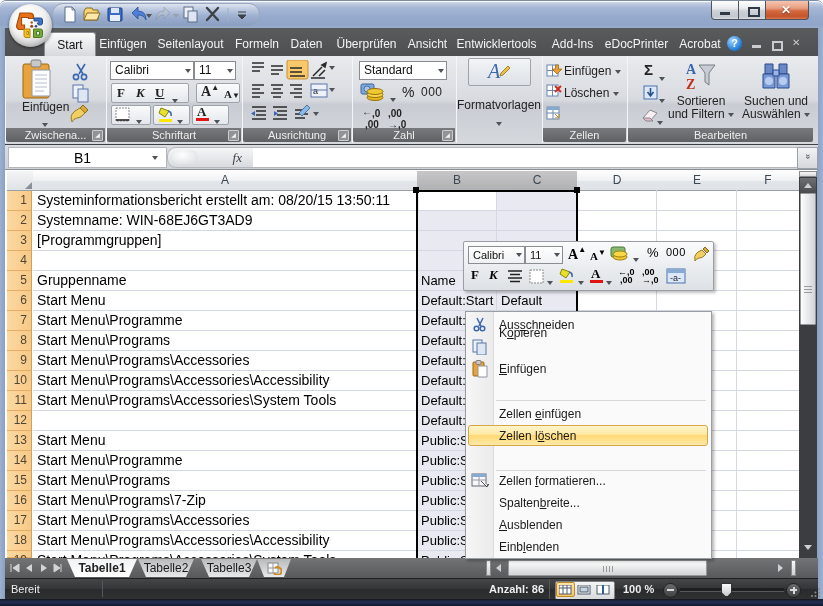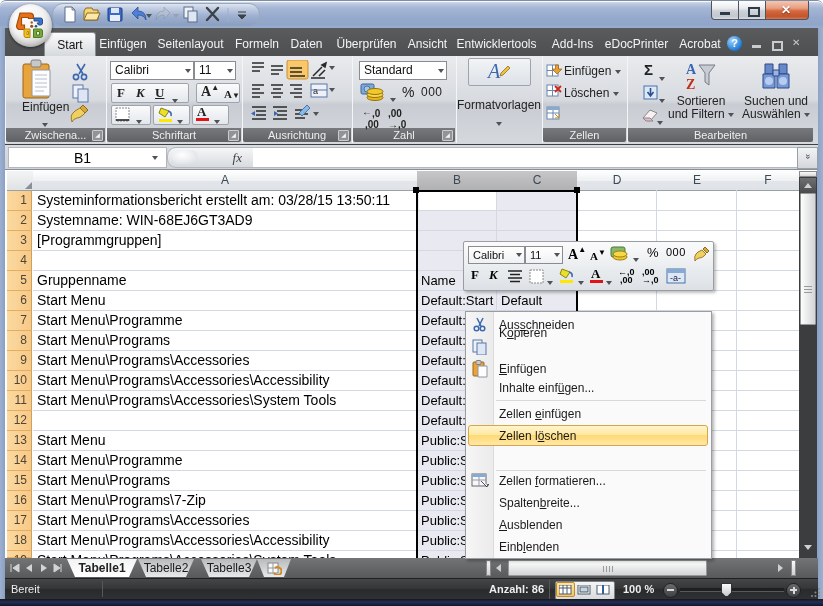--- a/index.html
+++ b/index.html
@@ -385,21 +385,21 @@
     <div class="ch" style="left:26px;width:384px;">A</div>
     <div class="ch chsel" style="left:410px;width:80px;">B</div>
     <div class="ch chsel" style="left:490px;width:80px;">C</div>
     <div class="ch" style="left:570px;width:80px;">D</div>
     <div class="ch" style="left:650px;width:80px;">E</div>
     <div class="ch" style="left:730px;width:62px;border-right:none;">F</div>
 
     <div id="selBC" class="abs"></div>
     <div id="cellB1" class="abs"></div>
     <div class="rh" style="top:20px;height:20px;">1</div>
-    <div class="cellrow" style="top:20px;left:30px;">Systeminformationsbericht erstellt am: 03/28/15 13:50:11</div>
+    <div class="cellrow" style="top:20px;left:30px;">Systeminformationsbericht erstellt am: 08/20/15 13:50:11</div>
     <div class="rh" style="top:40px;height:20px;">2</div>
     <div class="cellrow" style="top:40px;left:30px;">Systemname: WIN-68EJ6GT3AD9</div>
     <div class="rh" style="top:60px;height:20px;">3</div>
     <div class="cellrow" style="top:60px;left:30px;">[Programmgruppen]</div>
     <div class="rh" style="top:80px;height:20px;">4</div>
     <div class="rh" style="top:100px;height:20px;">5</div>
     <div class="cellrow" style="top:100px;left:30px;">Gruppenname</div>
     <div class="cellrow" style="top:100px;left:414px;font-size:13px;">Name</div>
     <div class="rh" style="top:120px;height:20px;">6</div>
     <div class="cellrow" style="top:120px;left:30px;">Start Menu</div>
@@ -643,23 +643,20 @@
       </svg>
     <div class="mi" style="top:2px;">
         <span>Aus<u>s</u>chneiden</span>
       </div>
     <div class="mi" style="top:10px;">
         <span>K<u>o</u>pieren</span>
       </div>
     <div class="mi" style="top:46px;">
         <span><u>E</u>infügen</span>
       </div>
-    <div class="mi" style="top:65px;">
-        <span>Inhalte einf<u>ü</u>gen...</span>
-      </div>
     <div class="msep" style="top:88px;"></div>
     <div class="mi" style="top:91px;">
         <span>Zellen <u>e</u>infügen</span>
       </div>
     <div class="mi" style="top:113px;">
         <span>Zellen l<u>ö</u>schen</span>
       </div>
     <div class="msep" style="top:158px;"></div>
     <div class="mi" style="top:158px;">
         <span>Zellen <u>f</u>ormatieren...</span>

